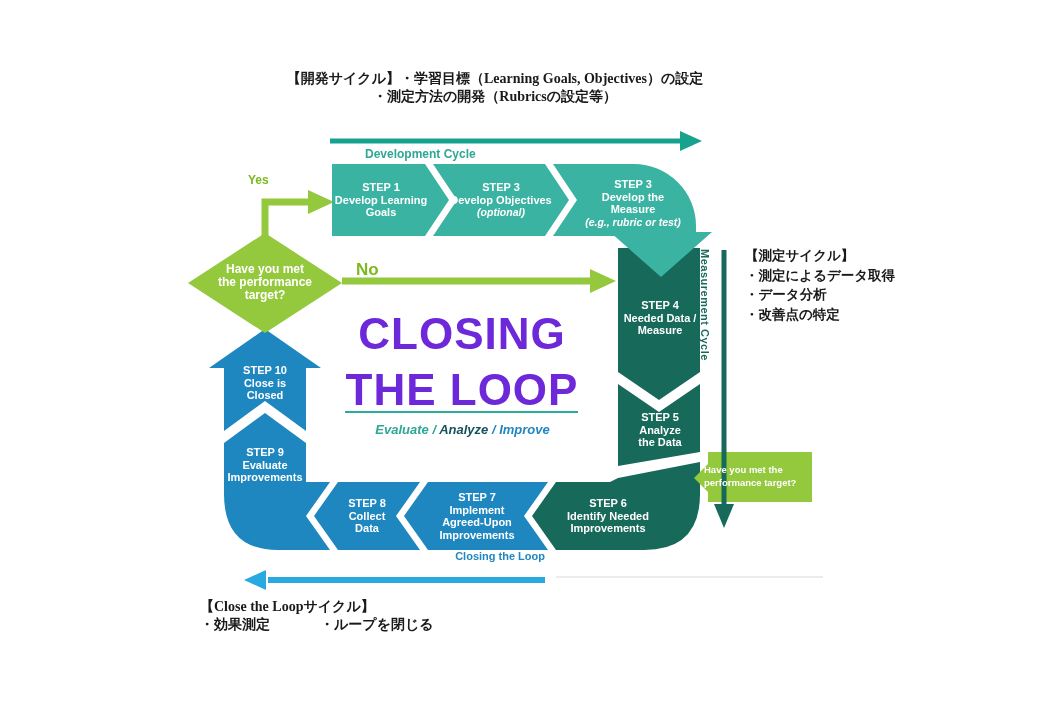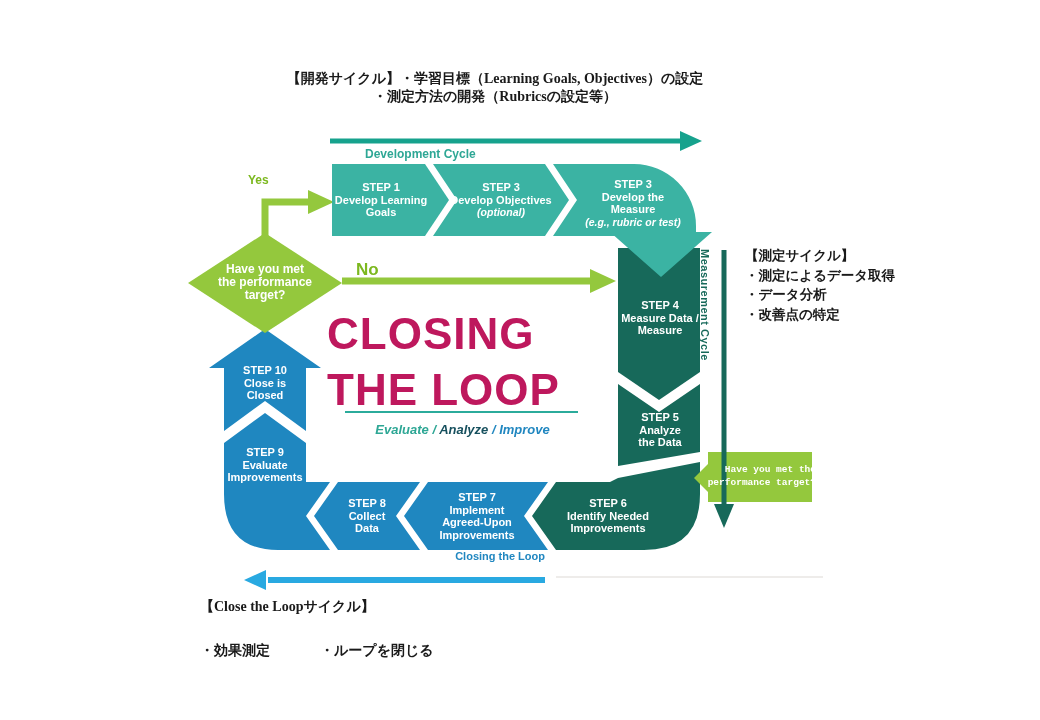--- a/index.html
+++ b/index.html
@@ -14,23 +14,23 @@
   .step-label .it{font-style:italic;font-size:10.5px;}
   .cycle-label{position:absolute;font-weight:bold;font-size:12px;white-space:nowrap;}
   .teal-text{color:#2EA795;}
   .darkgreen-text{color:#17695A;}
   .blue-text{color:#2187C0;}
   .lime-text{color:#7CB81F;}
   .vertical{writing-mode:vertical-rl;font-size:11px;letter-spacing:0.5px;}
   .decision-text{position:absolute;color:#fff;font-weight:bold;font-size:12px;line-height:13px;
                  text-align:center;}
   .callout-text{position:absolute;color:#fff;font-weight:bold;font-size:9.5px;line-height:13px;
-                text-align:right;font-family:Liberation Mono, monospace;}
-  .big-title{position:absolute;left:327px;top:306px;width:270px;text-align:left;
-             font-weight:800;font-size:44px;line-height:56px;color:#be185d;letter-spacing:1px;}
+                text-align:left;}
+  .big-title{position:absolute;left:327px;top:306px;width:270px;text-align:center;
+             font-weight:800;font-size:44px;line-height:56px;color:#6d28d9;letter-spacing:1px;}
   .divider{position:absolute;left:345px;top:411px;width:233px;height:2px;background:#2BAB9B;}
   .subtitle{position:absolute;left:330px;top:422px;width:265px;text-align:center;
             font-weight:bold;font-style:italic;font-size:13px;}
 </style>
 </head>
 <body>
 
 <div id="canvas">
 
   <svg id="shapes" width="1040" height="720" viewBox="0 0 1040 720">
@@ -76,21 +76,21 @@
     <div>・改善点の特定</div>
   </div>
 
   <div class="jp jp-center" style="left:260px;top:70px;width:470px;">
     <div>【開発サイクル】・学習目標（Learning Goals, Objectives）の設定</div>
     <div>・測定方法の開発（Rubricsの設定等）</div>
   </div>
 
   <div class="jp" style="left:200px;top:598px;">
     <div>【Close the Loopサイクル】</div>
-    <div style="display:flex;margin-top:26px;">
+    <div style="display:flex;">
       <span style="display:inline-block;width:120px;">・効果測定</span>
       <span>・ループを閉じる</span>
     </div>
   </div>
 
   <div class="cycle-label teal-text" style="left:329px;top:147px;margin-left:36px;">Development Cycle</div>
   <div class="cycle-label darkgreen-text vertical" style="left:699px;top:249px;">Measurement Cycle</div>
   <div class="cycle-label blue-text" style="left:415px;top:550px;width:130px;text-align:right;font-size:11px;">Closing the Loop</div>
 
   <div class="cycle-label lime-text" style="left:248px;top:173px;font-size:12px;">Yes</div>
@@ -131,21 +131,21 @@
     <div class="it">(optional)</div>
   </div>
   <div class="step-label" style="left:568px;top:178px;width:130px;">
     <div>STEP 3</div>
     <div>Develop the</div>
     <div>Measure</div>
     <div class="it">(e.g., rubric or test)</div>
   </div>
   <div class="step-label" style="left:604px;top:299px;width:112px;">
     <div>STEP 4</div>
-    <div>Measure Data /</div>
+    <div>Needed Data /</div>
     <div>Measure</div>
   </div>
   <div class="step-label" style="left:604px;top:411px;width:112px;">
     <div>STEP 5</div>
     <div>Analyze</div>
     <div>the Data</div>
   </div>
   <div class="step-label" style="left:546px;top:497px;width:124px;">
     <div>STEP 6</div>
     <div>Identify Needed</div>

